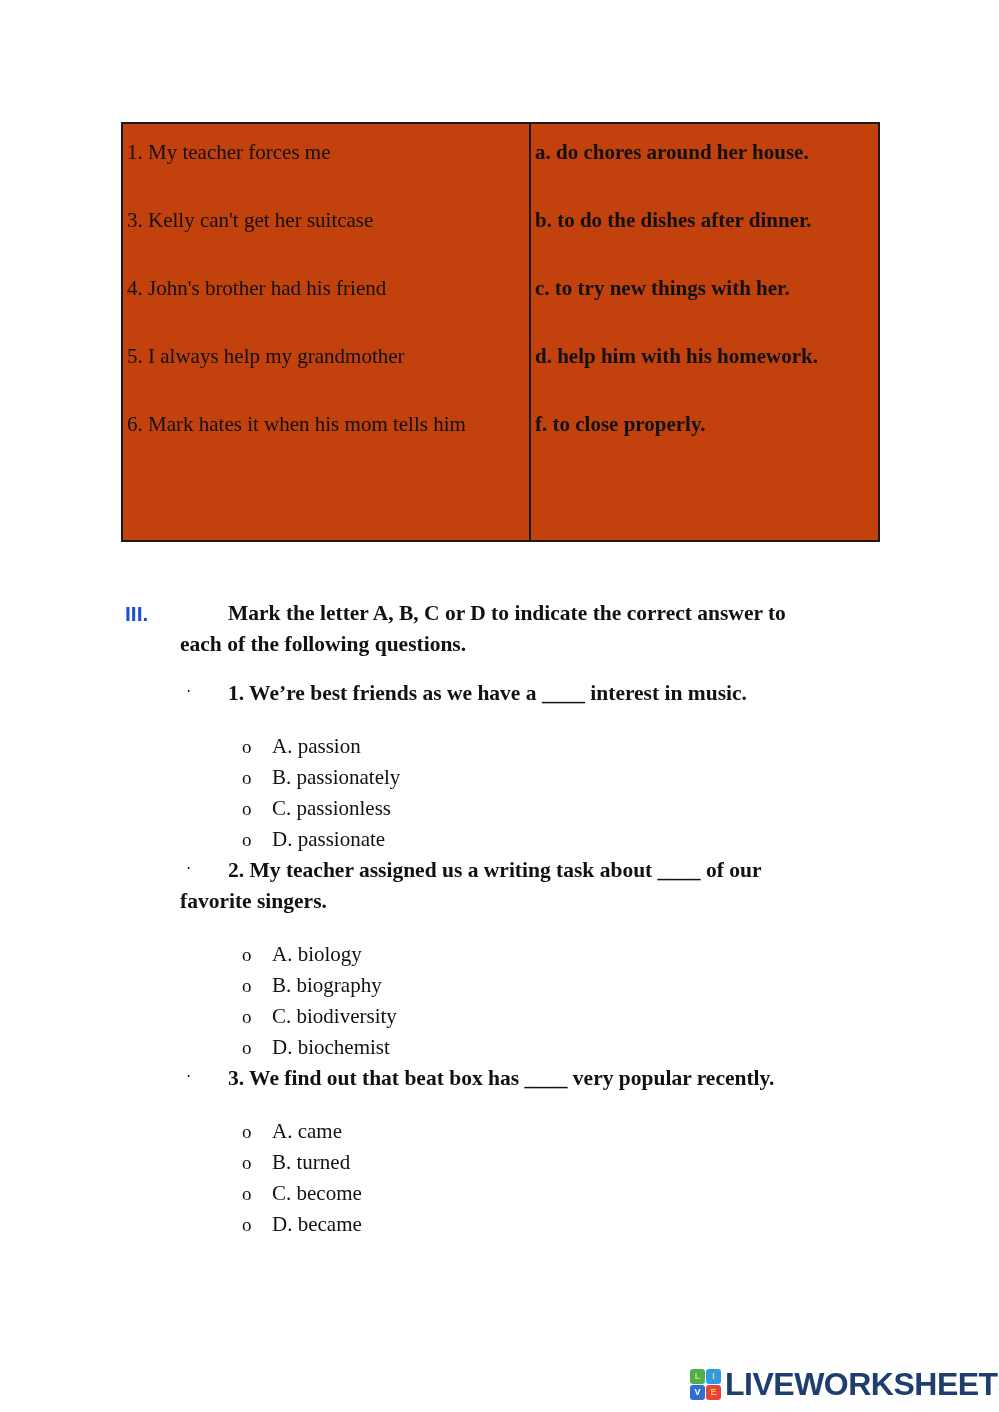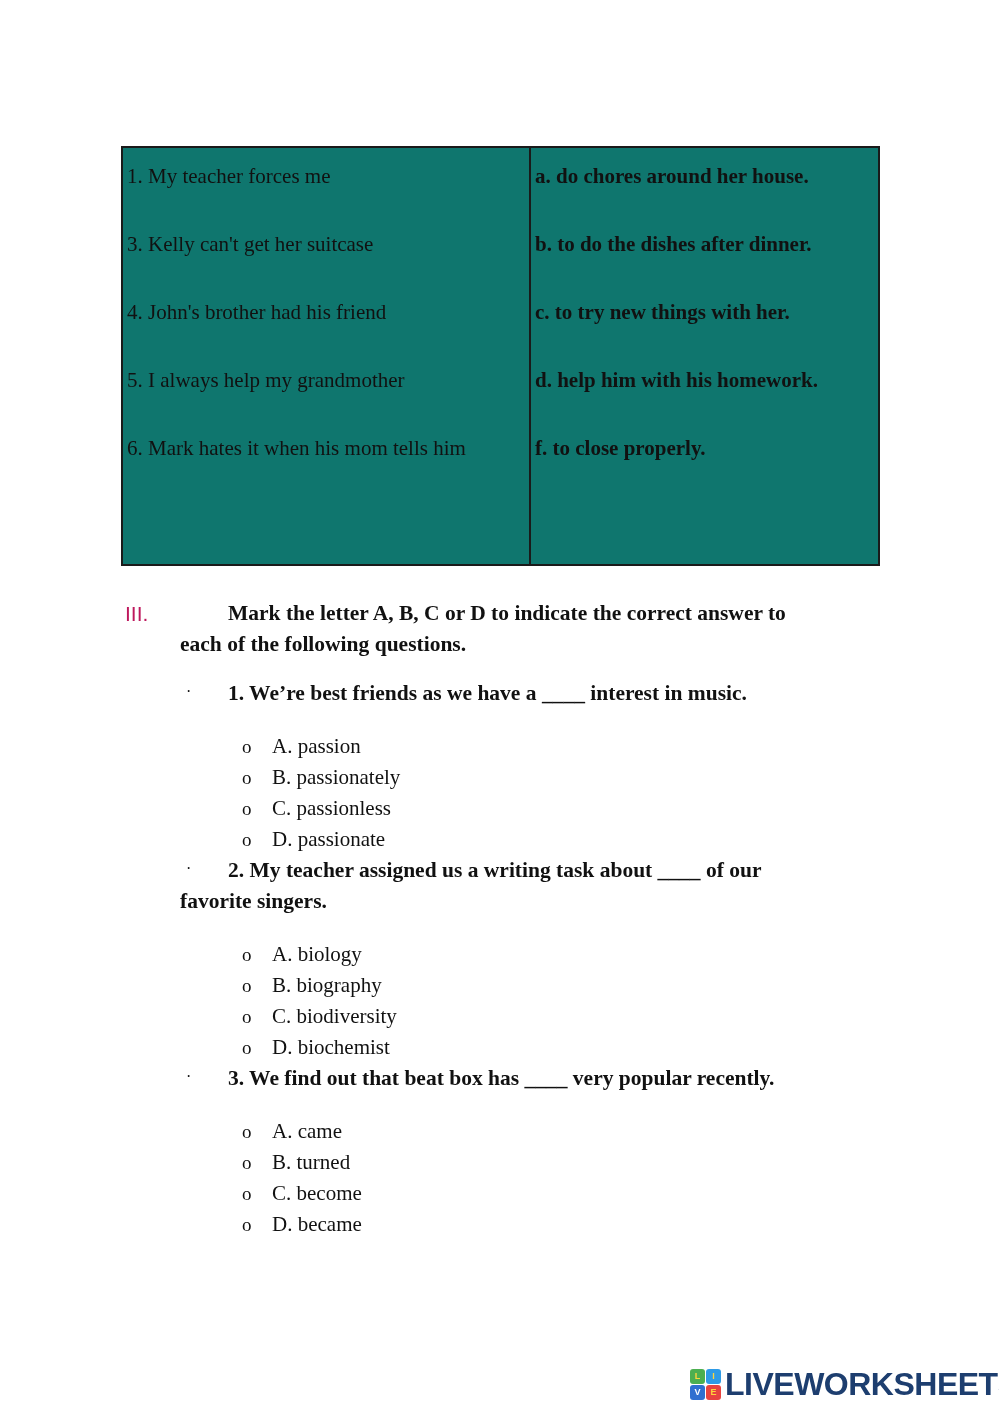--- a/index.html
+++ b/index.html
@@ -19,22 +19,21 @@
   
   .match-table {
     position: absolute;
     left: 121px;
     top: 122px;
     width: 759px;
     height: 420px;
     box-sizing: border-box;
     border: 2px solid #1a1a1a;
     display: flex;
-    background: #0f766e;
-    margin-top: 24px;
+    background: #c2410c;
   }
   .match-col {
     box-sizing: border-box;
     padding: 16px 2px 0 4px;
     overflow: hidden;
   }
   .match-col.left {
     width: 408px;
     border-right: 2px solid #1a1a1a;
   }
@@ -58,23 +57,23 @@
     width: 740px;
     font-weight: 700;
     font-size: 21.5px;
     line-height: 31px;
   }
   .section-numeral {
     position: absolute;
     left: -55px;
     top: 0;
     font-family: "Liberation Sans", sans-serif;
-    font-weight: 400;
+    font-weight: 700;
     font-size: 21px;
-    color: #be185d;
+    color: #1d4ed8;
   }
   .h-line1 { display: block; text-indent: 48px; }
   .h-line2 { display: block; }
 
   
   .qa {
     position: absolute;
     left: 180px;
     top: 678px;
     width: 740px;

